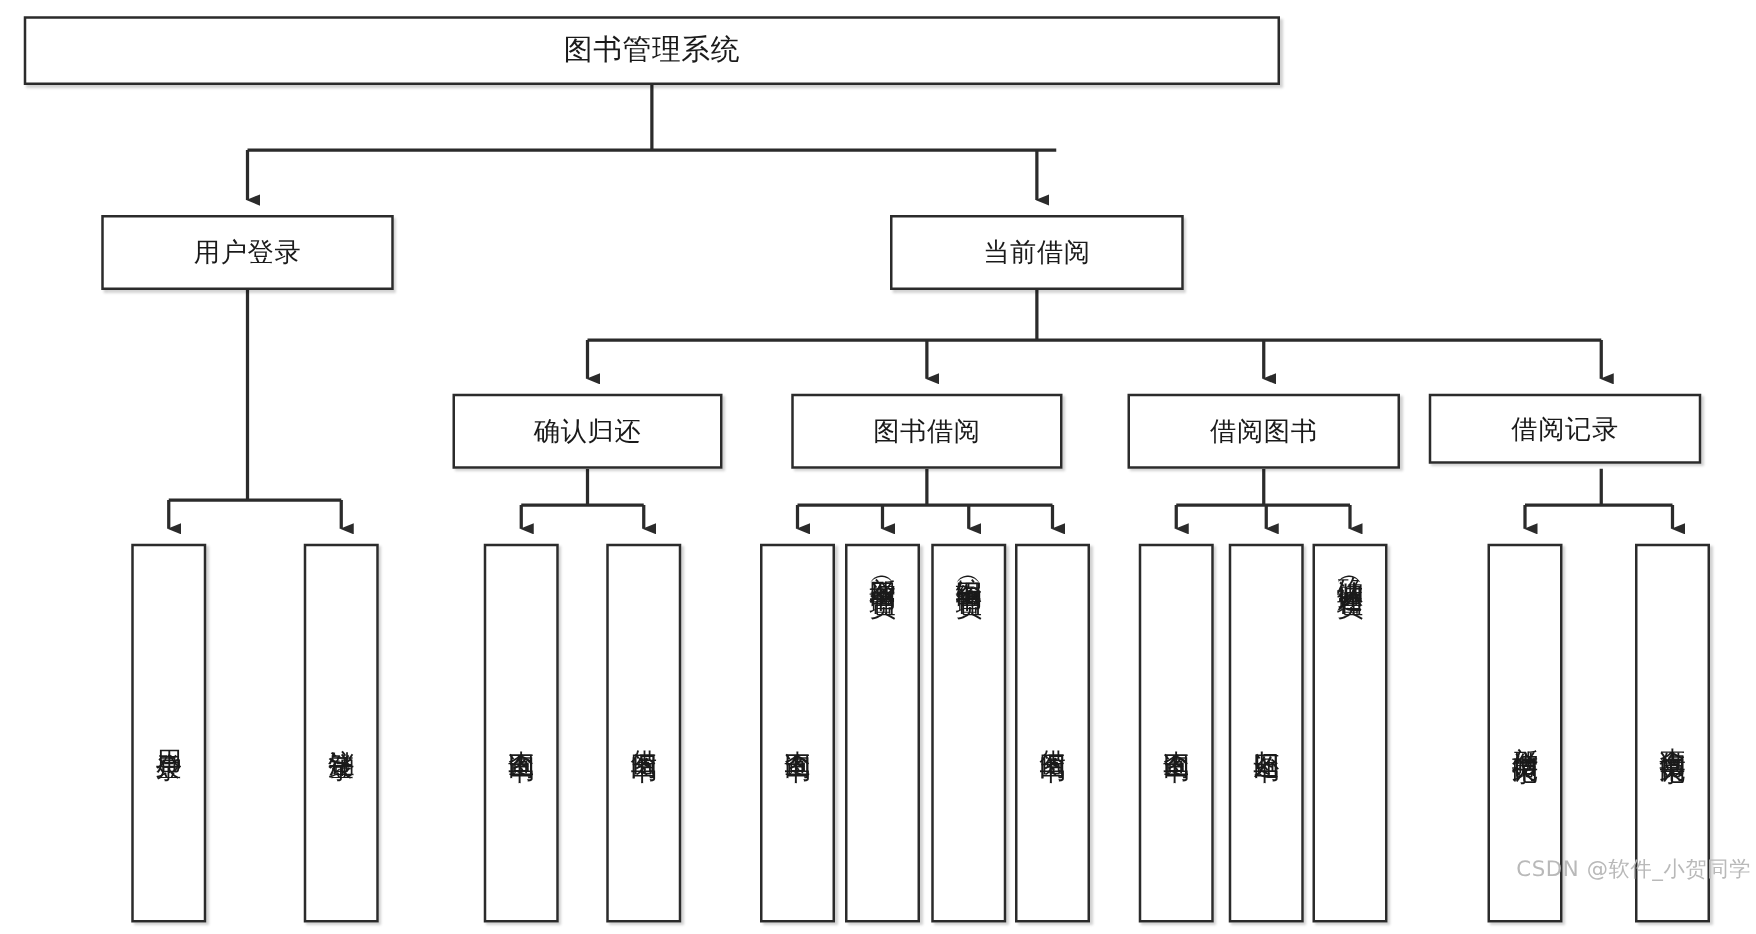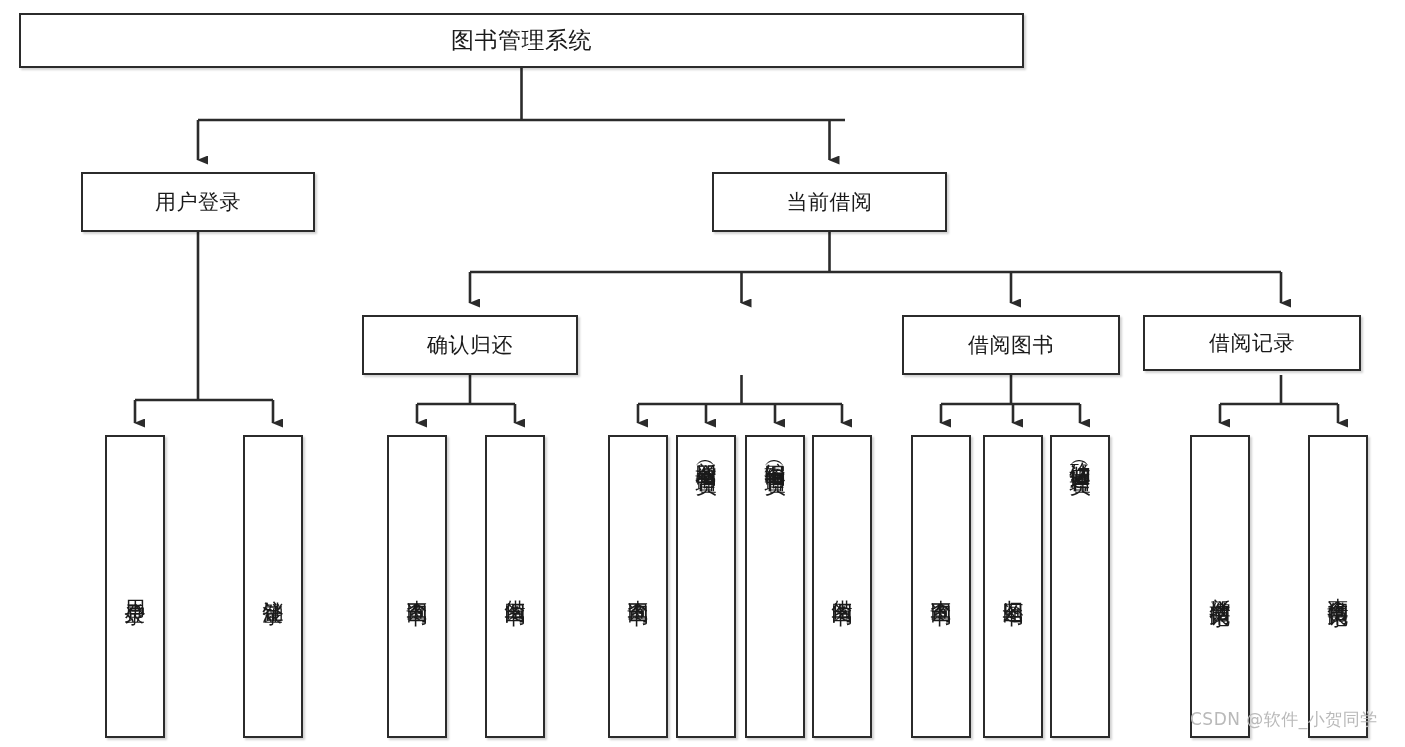--- a/index.html
+++ b/index.html
@@ -132,20 +132,23 @@
   </div>
 
   <div class="node-box level-1" style="left:712px; top:172px; width:235px; height:60px;">
     <span class="node-label">当前借阅</span>
   </div>
 
   <div class="node-box level-2" style="left:362px; top:315px; width:216px; height:60px;">
     <span class="node-label">确认归还</span>
   </div>
 
+  <div class="node-box level-2" style="left:633px; top:315px; width:217px; height:60px;">
+    <span class="node-label">图书借阅</span>
+  </div>
 
   <div class="node-box level-2" style="left:902px; top:315px; width:218px; height:60px;">
     <span class="node-label">借阅图书</span>
   </div>
 
   <div class="node-box level-2" style="left:1112px; top:315px; width:218px; height:56px;margin-left:31px;">
     <span class="node-label">借阅记录</span>
   </div>
 
   <div class="node-box leaf align-mid" style="left:105px; top:435px; width:60px; height:303px;">
@@ -193,15 +196,15 @@
   </div>
 
   <div class="node-box leaf align-mid" style="left:1190px; top:435px; width:60px; height:303px;">
     <span class="node-label">新增借阅记录</span>
   </div>
 
   <div class="node-box leaf align-mid" style="left:1308px; top:435px; width:60px; height:303px;">
     <span class="node-label">查询借阅记录</span>
   </div>
 
-  <div class="watermark" style="left:1190px; top:708px;">CSDN @软件_小贺同学</div>
+  <div class="watermark" style="left:1190px; top:684px;padding-left:23px;">CSDN @软件_小贺同学</div>
 
 </div>
 
 </body></html>

